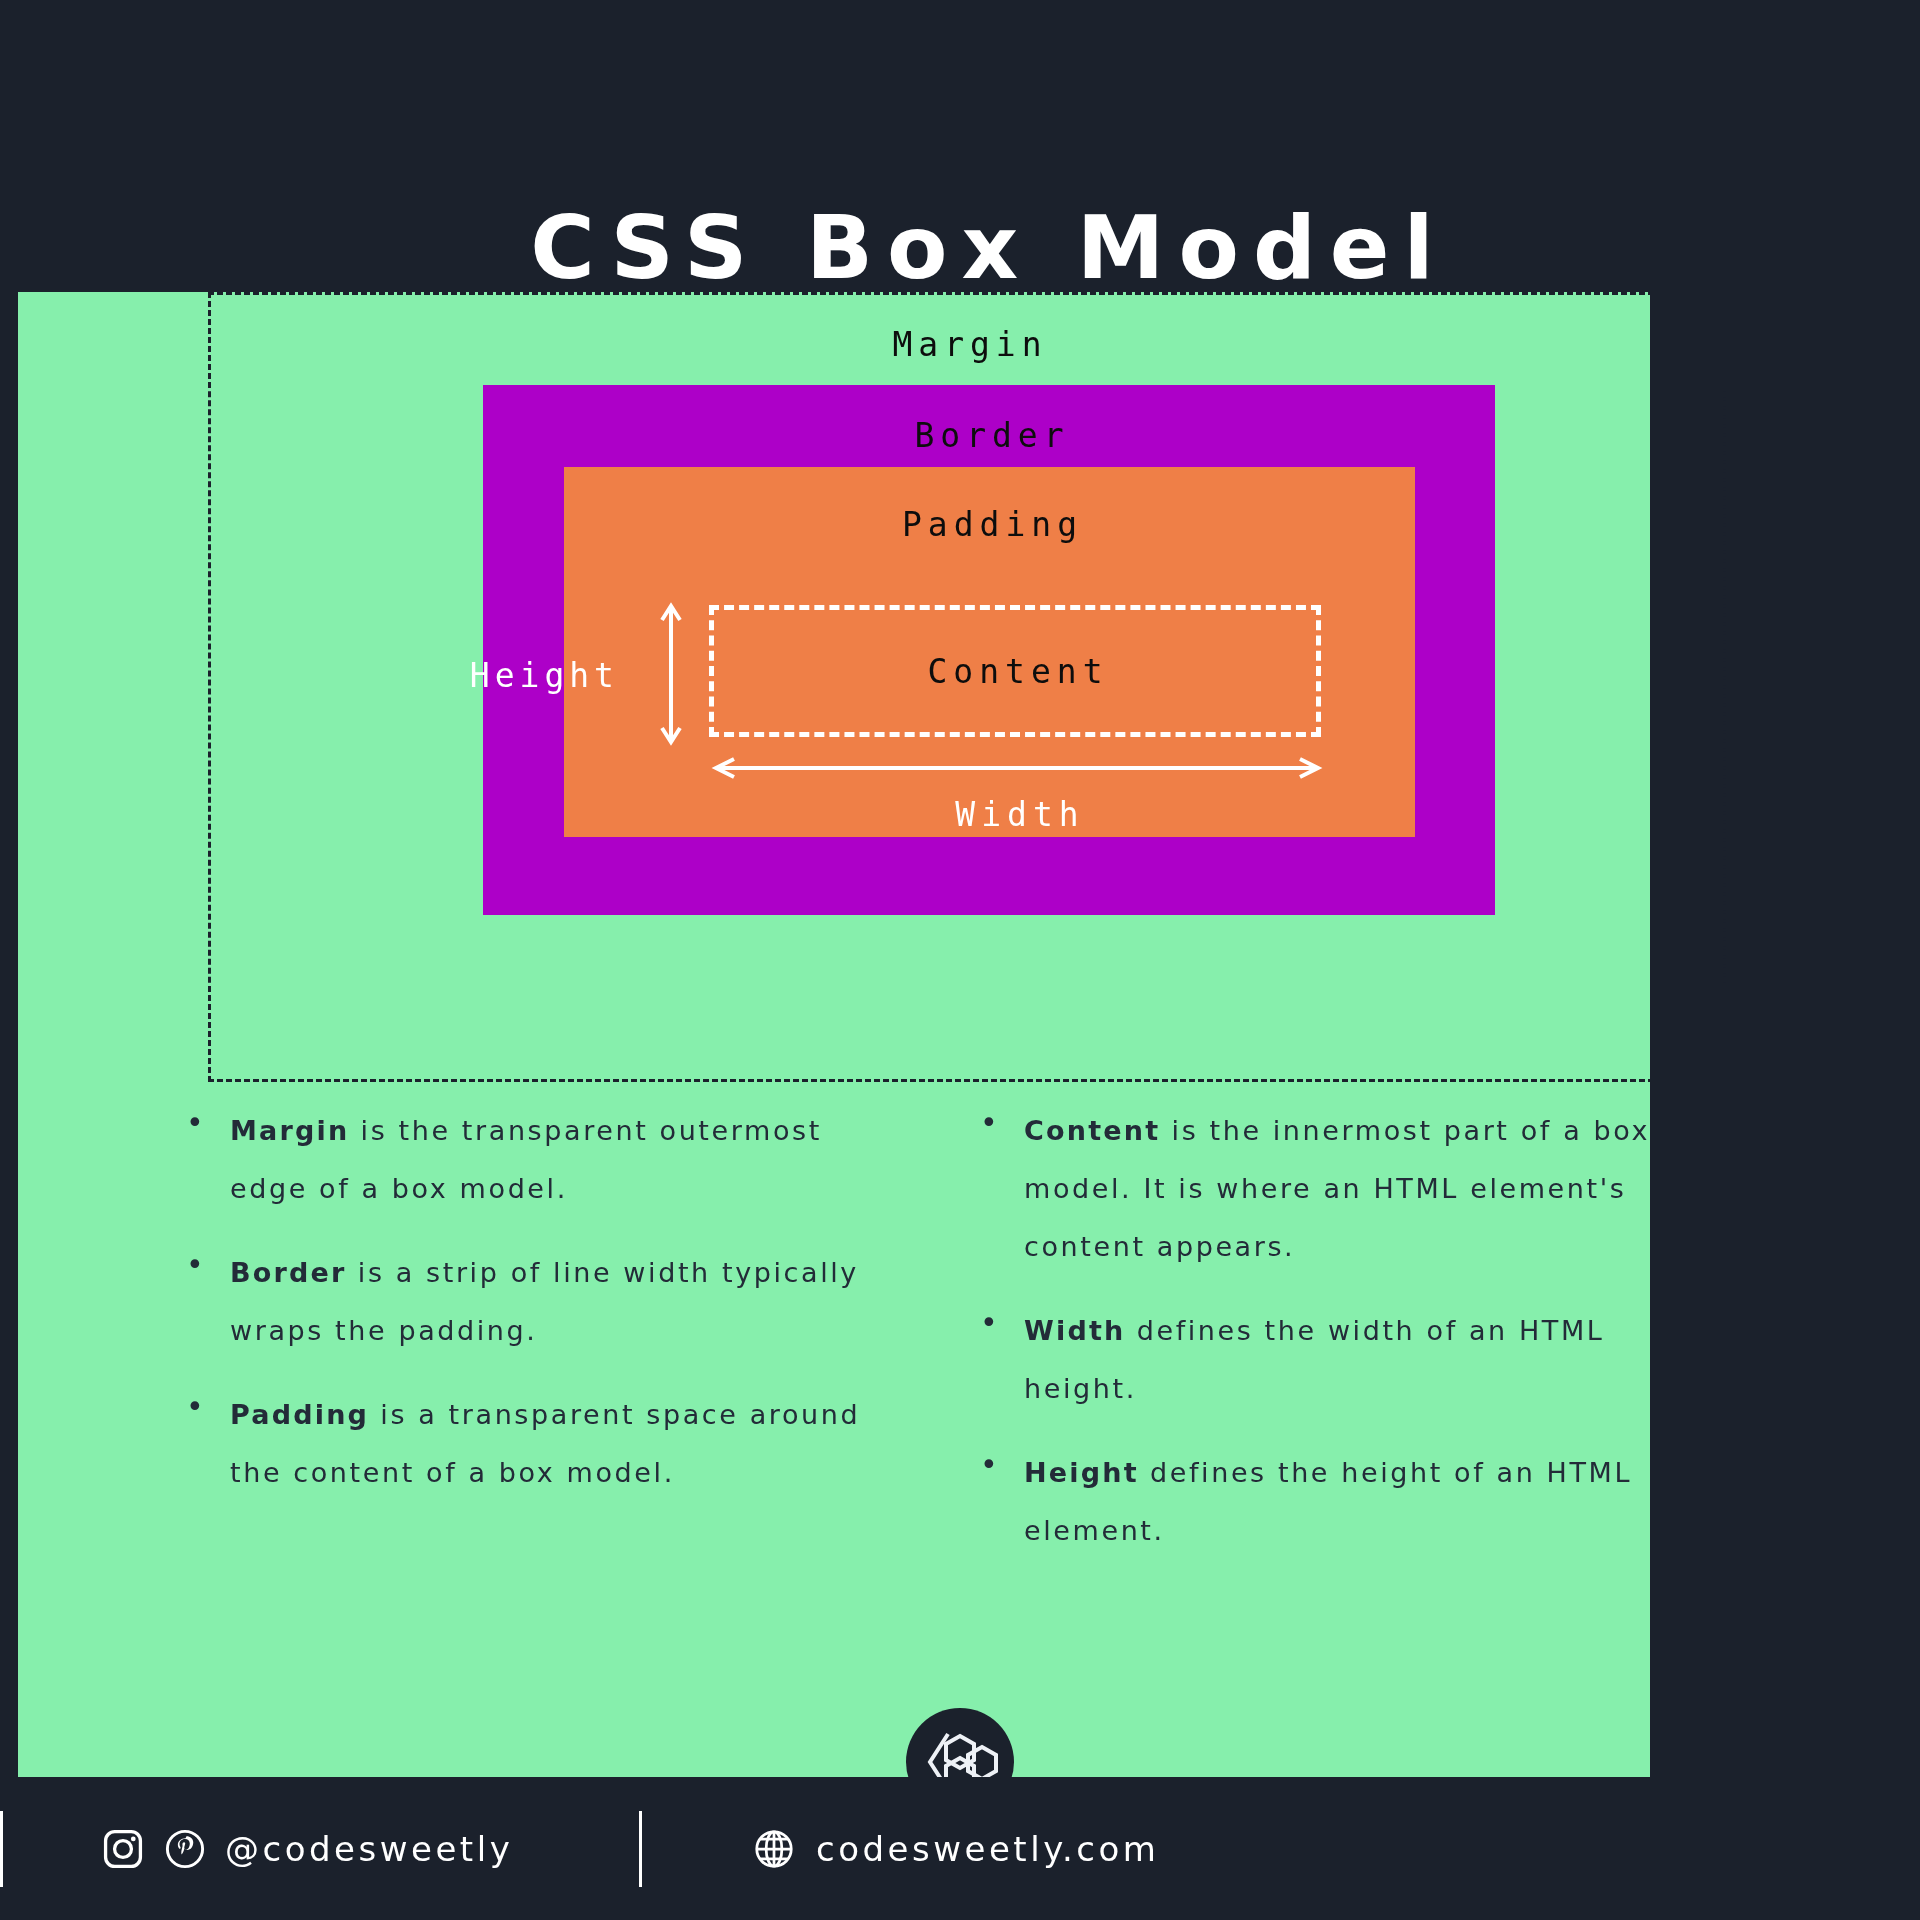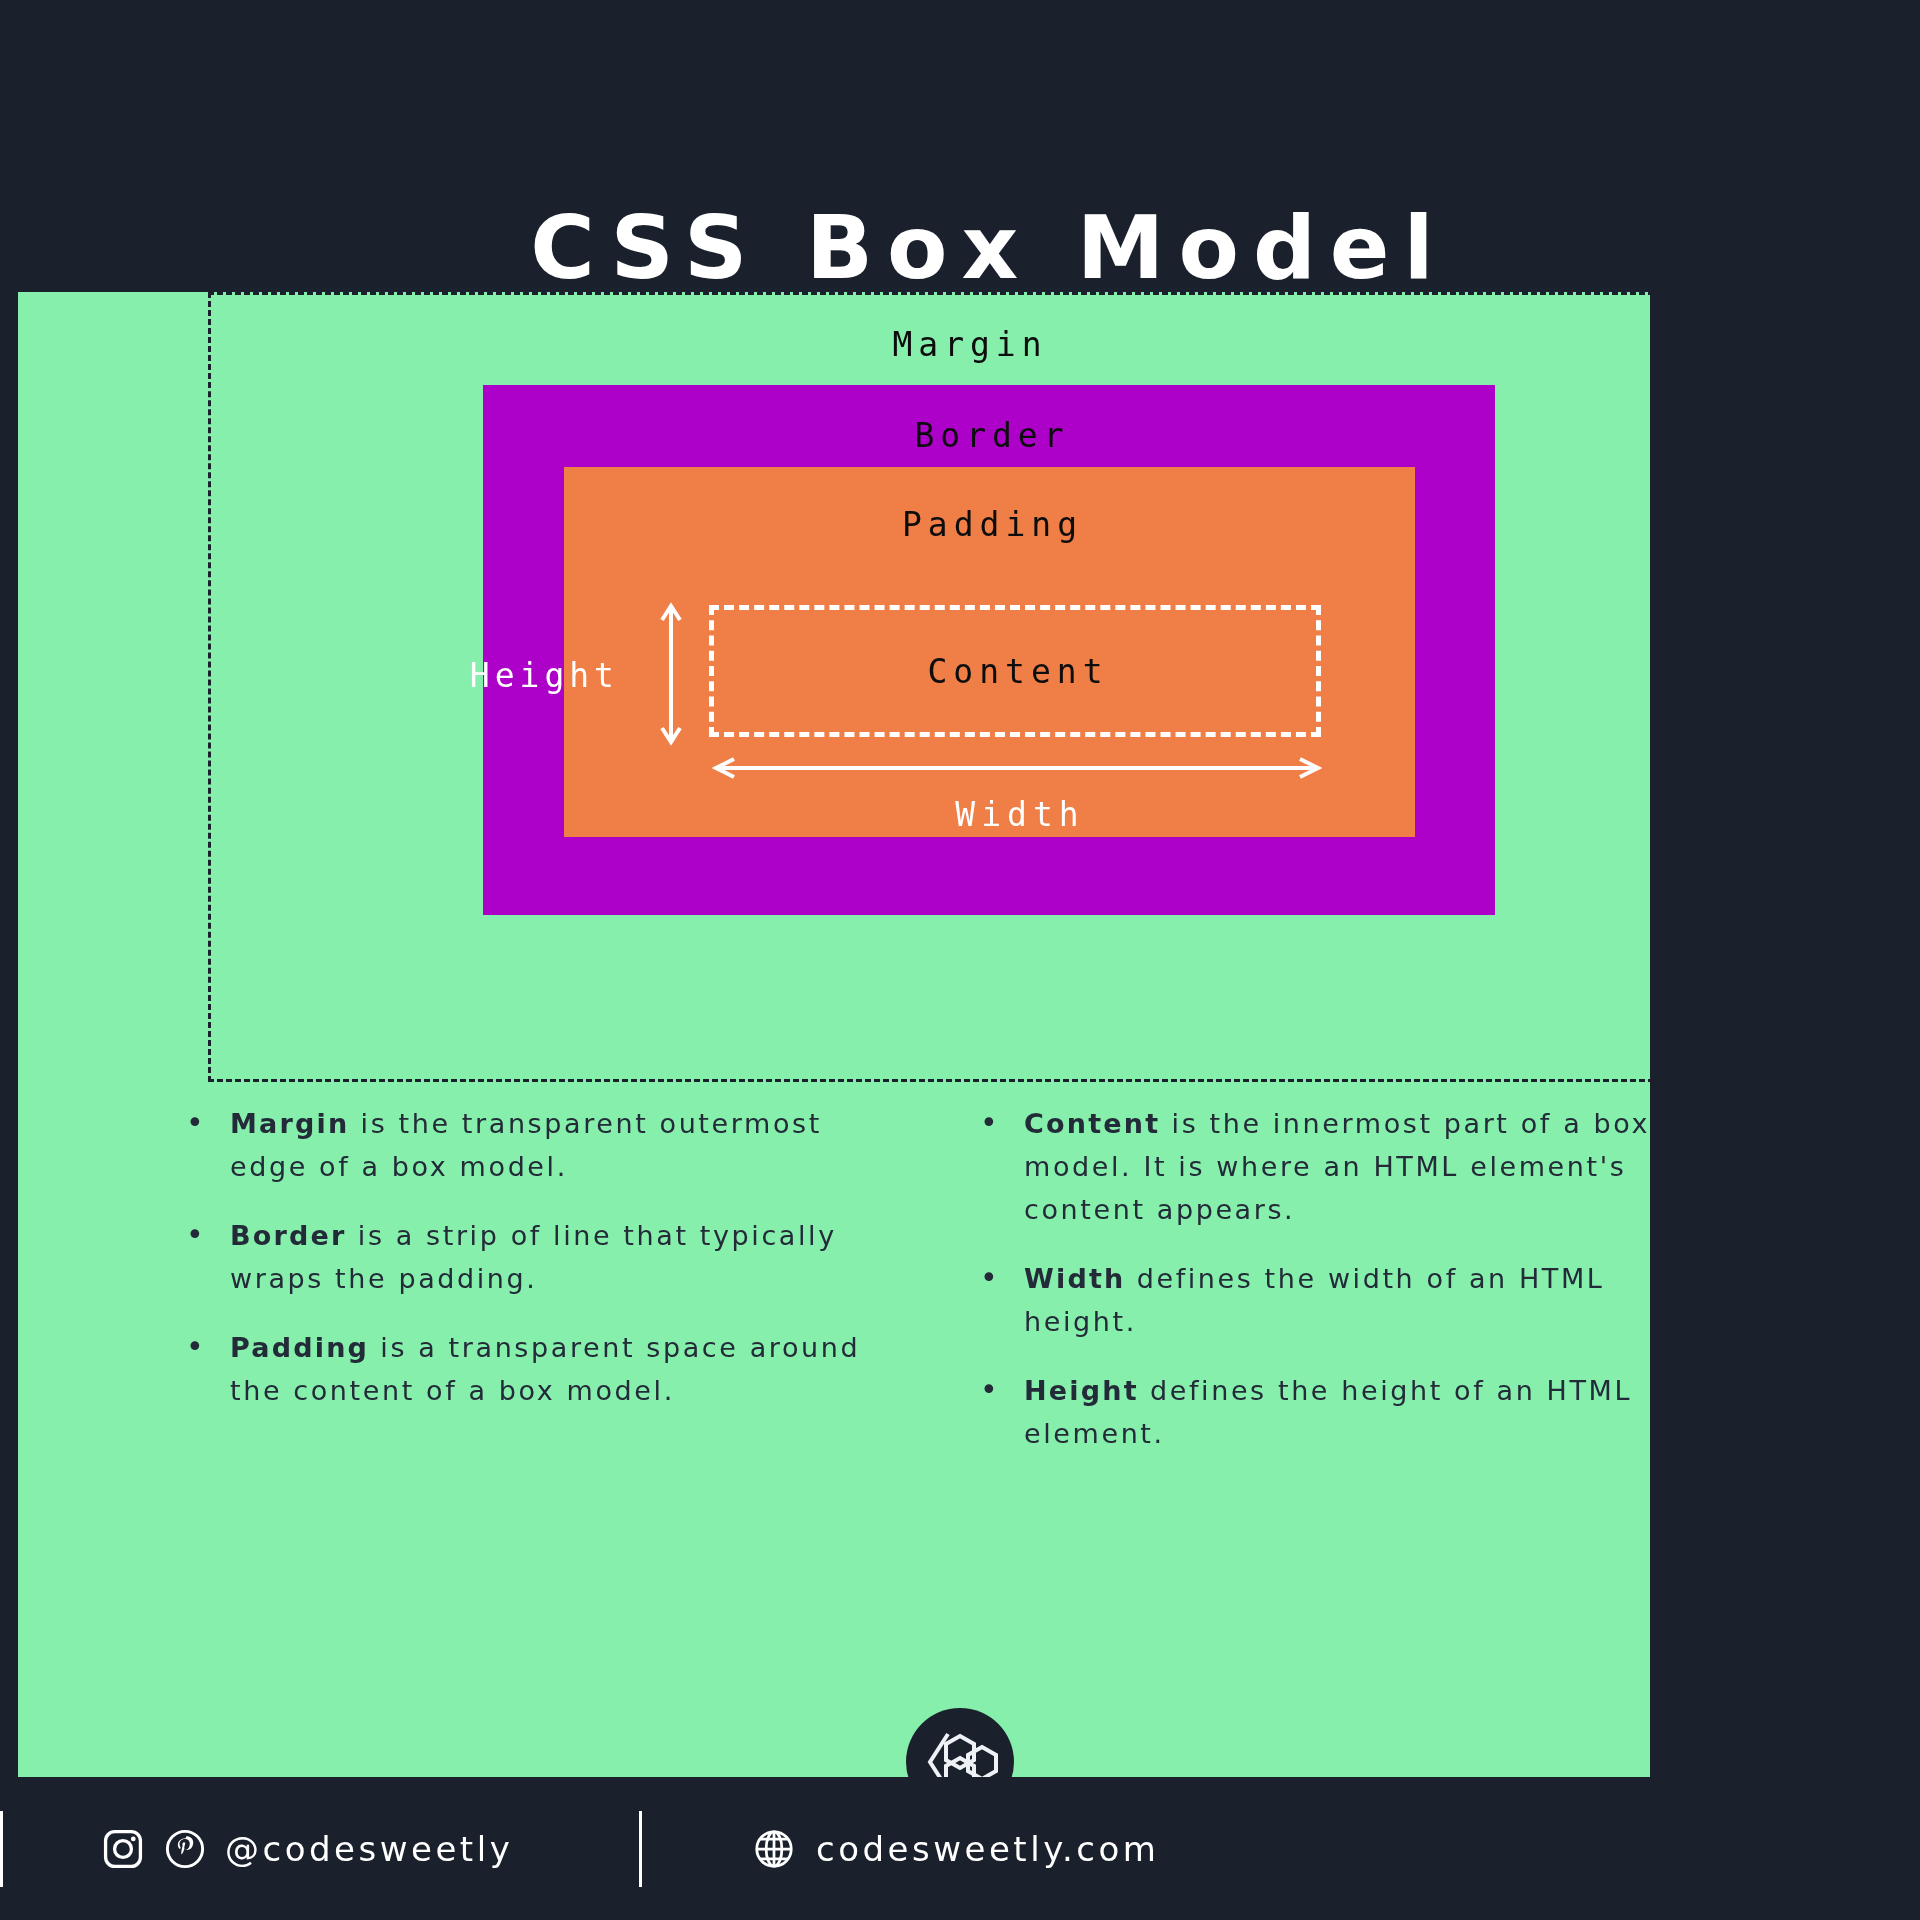--- a/index.html
+++ b/index.html
@@ -164,21 +164,21 @@
     font-size:30px;
     line-height:42px;
     text-align:left;
     padding-left:18px;
   }
   .bul-text {
     flex:1;
     color:#232b38;
     font-family:"DejaVu Sans", sans-serif;
     font-size:27px;
-    line-height:43px;
+    line-height:58px;
     letter-spacing:2.6px;
   }
   .bul-text b { font-weight:bold; letter-spacing:2.2px; }
 
   
   .logo-badge {
     position:absolute;
     left:50%; top:1708px;
     transform:translateX(-50%);
     width:108px; height:108px;
@@ -254,21 +254,21 @@
 
     <div class="bullets">
 
       <div class="bul-col">
         <div class="bul-item">
           <div class="bul-dot">•</div>
           <div class="bul-text"><b>Margin</b><span> is the transparent outermost edge of a box model.</span></div>
         </div>
         <div class="bul-item">
           <div class="bul-dot">•</div>
-          <div class="bul-text"><b>Border</b><span> is a strip of line that typically wraps the padding.</span></div>
+          <div class="bul-text"><b>Border</b><span> is a strip of line width typically wraps the padding.</span></div>
         </div>
         <div class="bul-item">
           <div class="bul-dot">•</div>
           <div class="bul-text"><b>Padding</b><span> is a transparent space around the content of a box model.</span></div>
         </div>
       </div>
 
       <div class="bul-col">
         <div class="bul-item">
           <div class="bul-dot">•</div>

